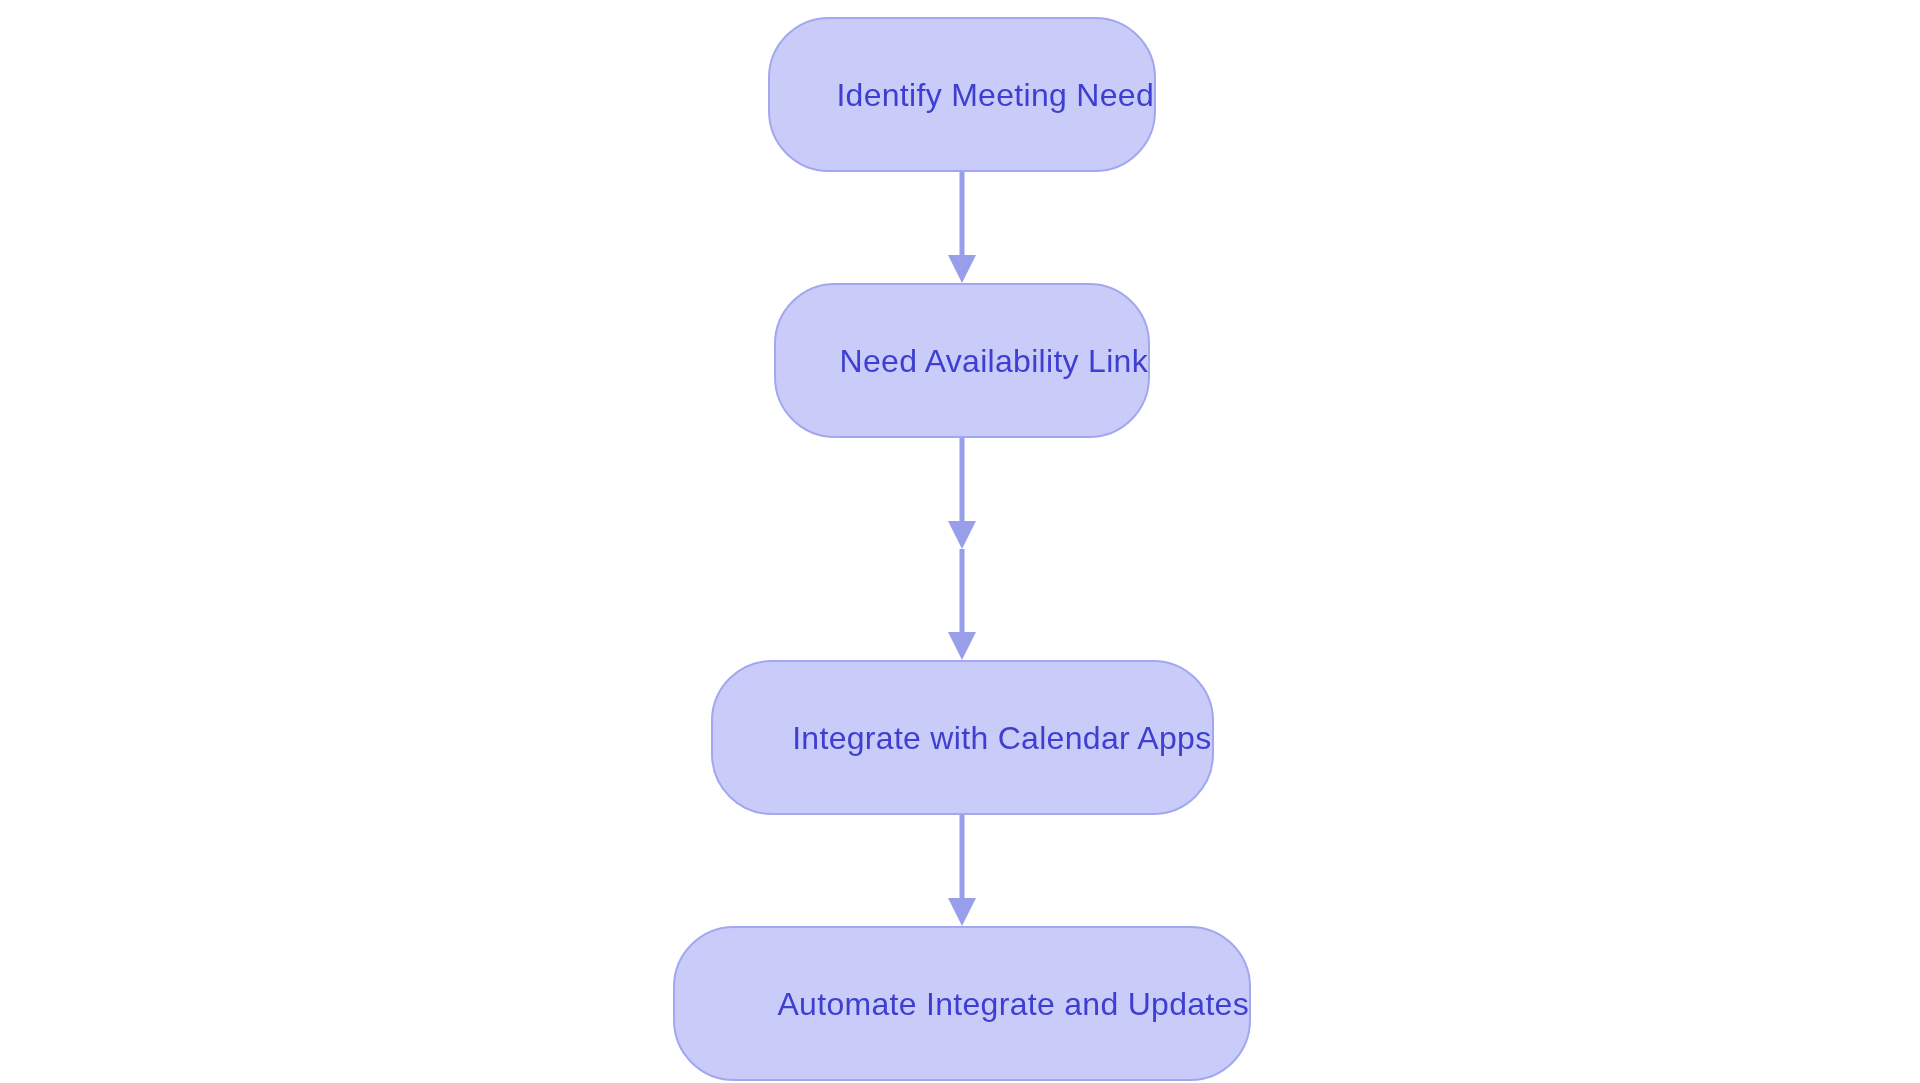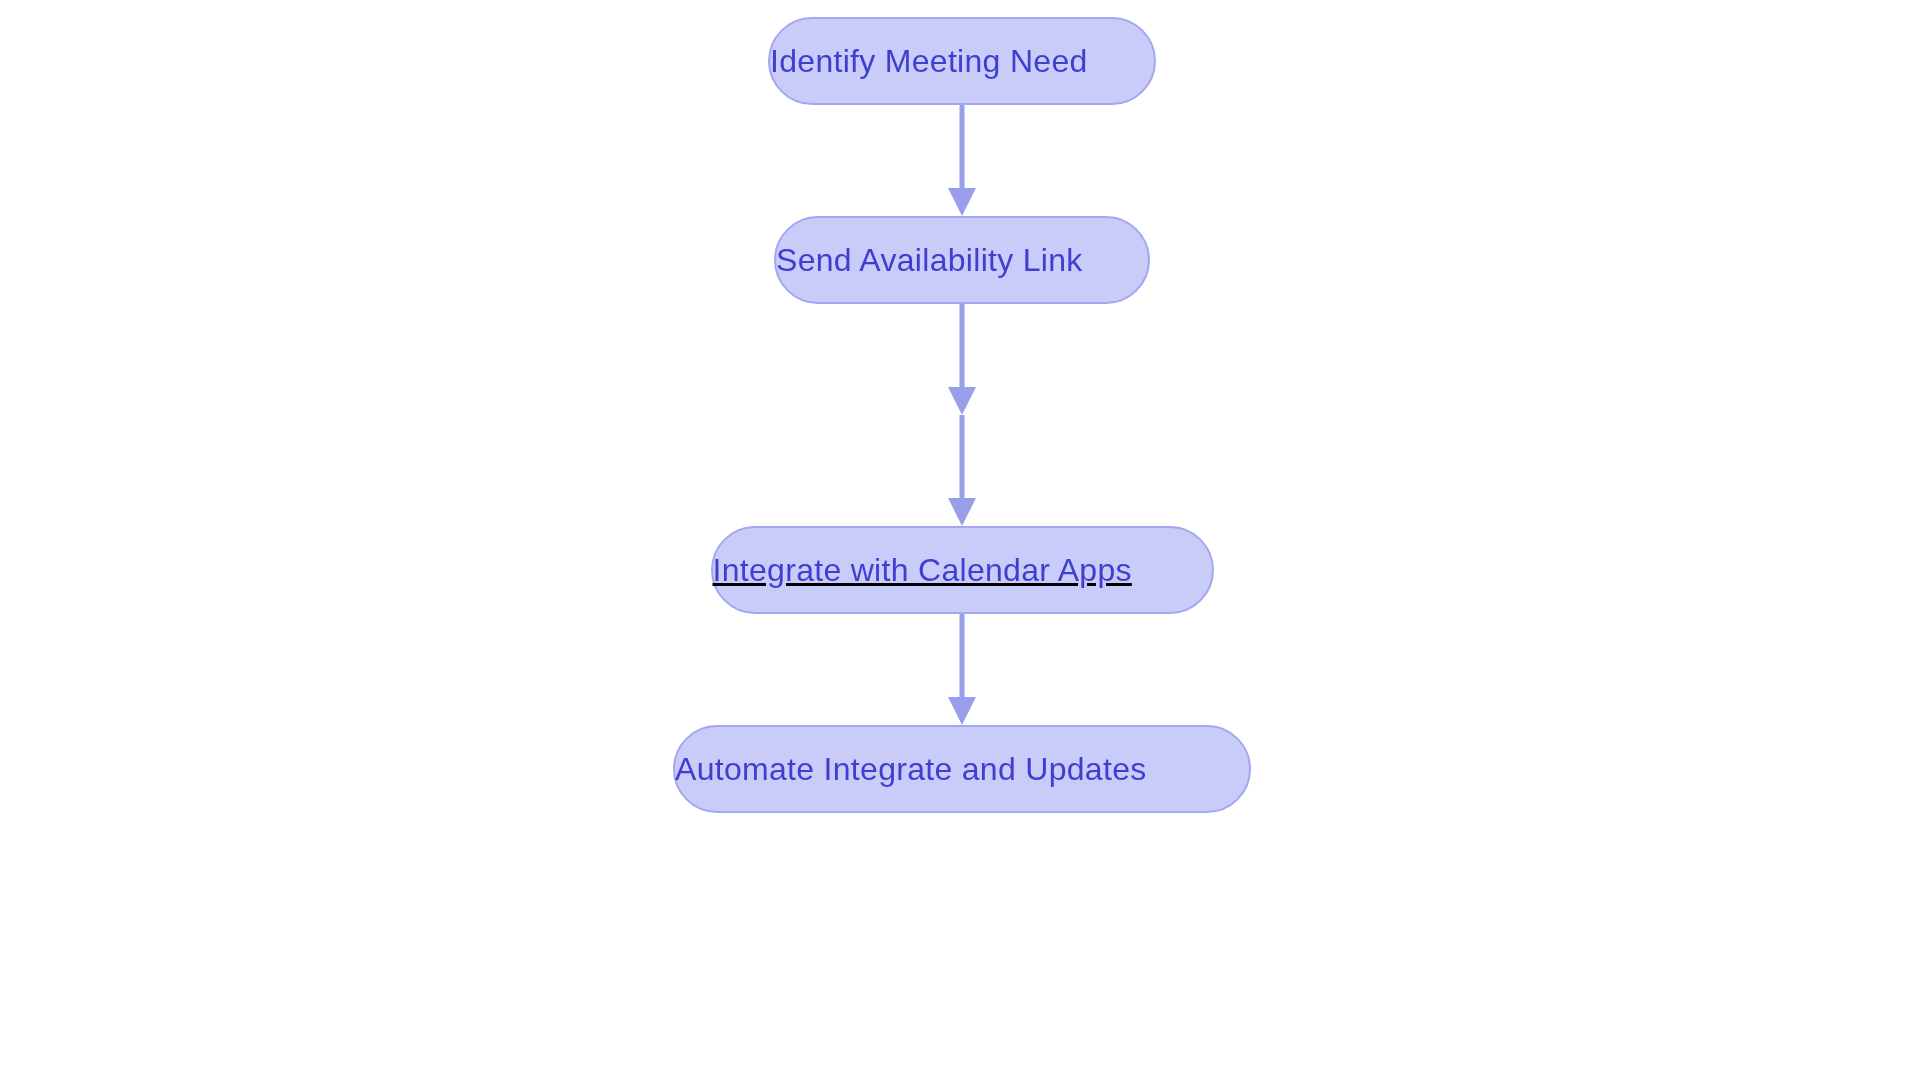--- a/index.html
+++ b/index.html
@@ -26,40 +26,40 @@
     left:0; top:0;
     width:100%;
     box-sizing:border-box;
     padding-top:17px;
     display:flex;
     flex-direction:column;
     align-items:center;
     transform:translateX(2px);
   }
   .flow-node{
-    height:88px;
+    height:155px;
     box-sizing:border-box;
     border-radius:61px;
     background:var(--node-fill);
     border:2px solid var(--node-border);
     display:flex;
     align-items:center;
-    justify-content:flex-start;
+    justify-content:flex-end;
   }
   .node-label{
     font-size:32px;
     line-height:1;
     color:var(--node-text);
     letter-spacing:0.3px;
     white-space:nowrap;
   }
   .node-1{width:388px;}
   .node-2{width:376px;}
   .node-3{width:481px;}
-  .node-4{width:503px;text-decoration:underline;}
+  .node-4{width:503px;}
   .node-5{width:578px;}
   .flow-arrow{
     position:relative;
     width:30px;
     height:111px;
     flex:0 0 auto;
   }
   .arrow-stem{
     position:absolute;
     left:50%;
@@ -90,21 +90,21 @@
     <div class="flow-node node-1">
       <span class="node-label">Identify Meeting Need</span>
     </div>
 
     <div class="flow-arrow">
       <div class="arrow-stem"></div>
       <div class="arrow-head"></div>
     </div>
 
     <div class="flow-node node-2">
-      <span class="node-label">Send Availability Link</span>
+      <span class="node-label">Need Availability Link</span>
     </div>
 
     <div class="flow-arrow">
       <div class="arrow-stem"></div>
       <div class="arrow-head"></div>
     </div>
 
 
     <div class="flow-arrow">
       <div class="arrow-stem"></div>

